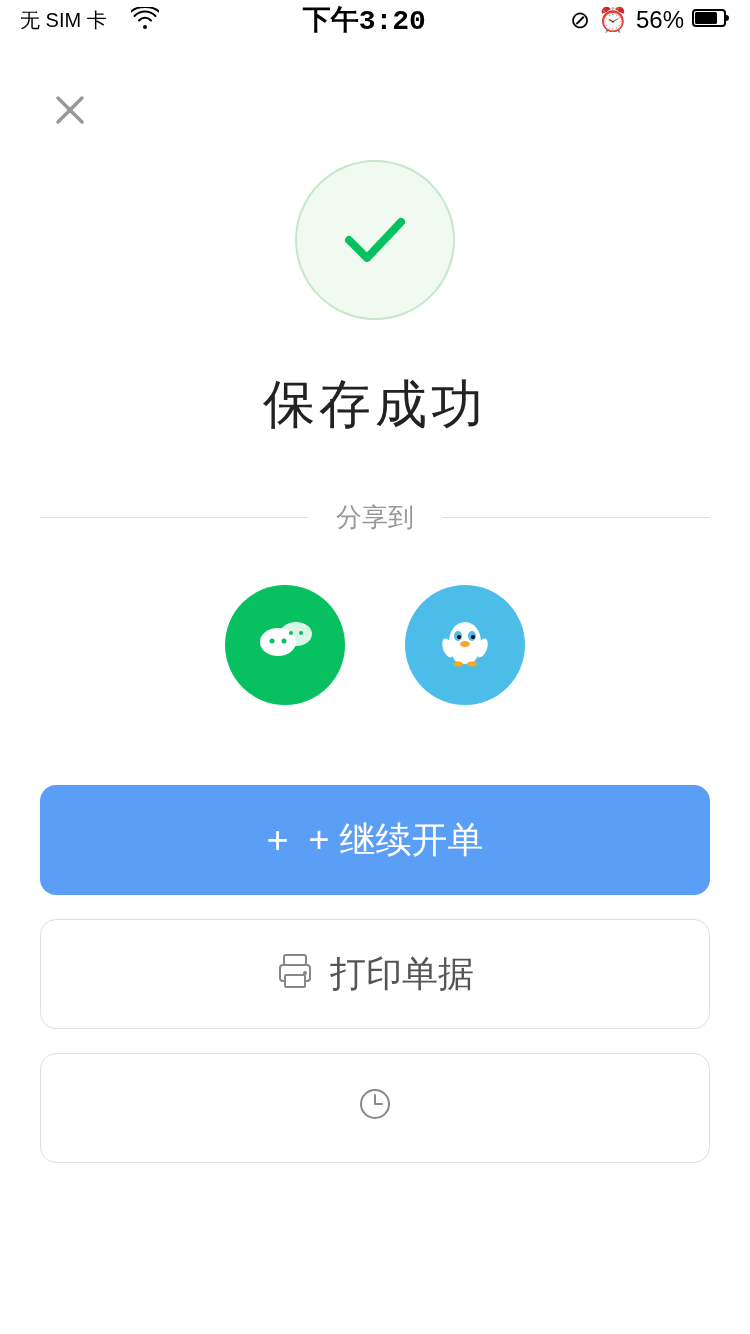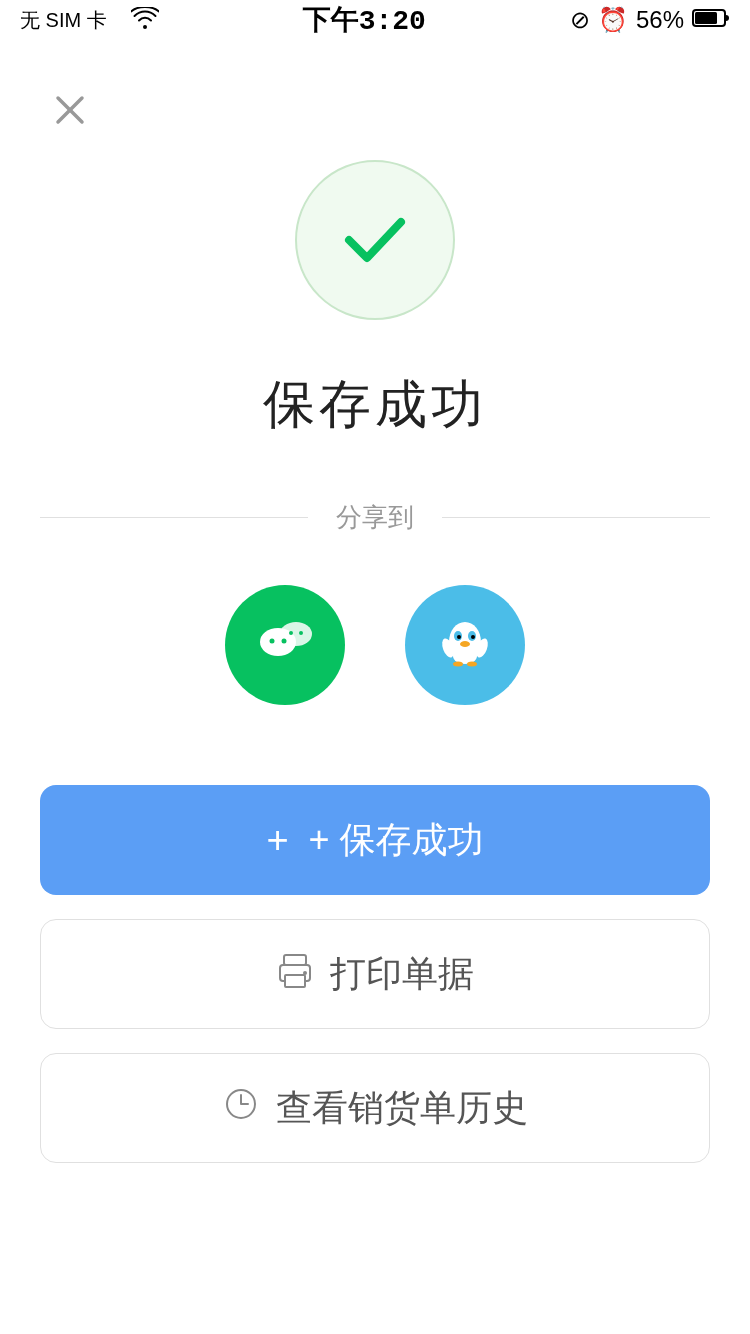--- a/index.html
+++ b/index.html
@@ -281,21 +281,21 @@
         <ellipse cx="18" cy="38" rx="5" ry="10" fill="white" transform="rotate(-20 18 38)"></ellipse>
         <ellipse cx="52" cy="38" rx="5" ry="10" fill="white" transform="rotate(20 52 38)"></ellipse>
       </svg>
     </div>
   </div>
 
   <div class="action-buttons">
 
     <button class="btn-primary">
       <span style="font-size:38px;">+</span>
-      <span style="margin-left:4px;">+ 保存成功</span>
+      <span style="margin-left:4px;">+ 继续开单</span>
     </button>
 
     <button class="btn-secondary">
       <span>
         <svg width="38" height="38" viewBox="0 0 38 38" fill="none">
           <rect x="8" y="4" width="22" height="10" rx="2" stroke="#888" stroke-width="2" fill="none"></rect>
           <rect x="4" y="14" width="30" height="16" rx="3" stroke="#888" stroke-width="2" fill="none"></rect>
           <rect x="9" y="24" width="20" height="12" rx="1" stroke="#888" stroke-width="2" fill="white"></rect>
           <circle cx="29" cy="22" r="2" fill="#888"></circle>
         </svg>
@@ -303,18 +303,17 @@
       <span>打印单据</span>
     </button>
 
     <button class="btn-secondary">
       <span>
         <svg width="38" height="38" viewBox="0 0 38 38" fill="none">
           <circle cx="19" cy="19" r="14" stroke="#888" stroke-width="2" fill="none"></circle>
           <polyline points="19,10 19,19 26,19" stroke="#888" stroke-width="2" stroke-linecap="round" stroke-linejoin="round" fill="none"></polyline>
         </svg>
       </span>
-      <span>查看销货单历史</span>
     </button>
 
   </div>
 
 </div>
 
 </body></html>

